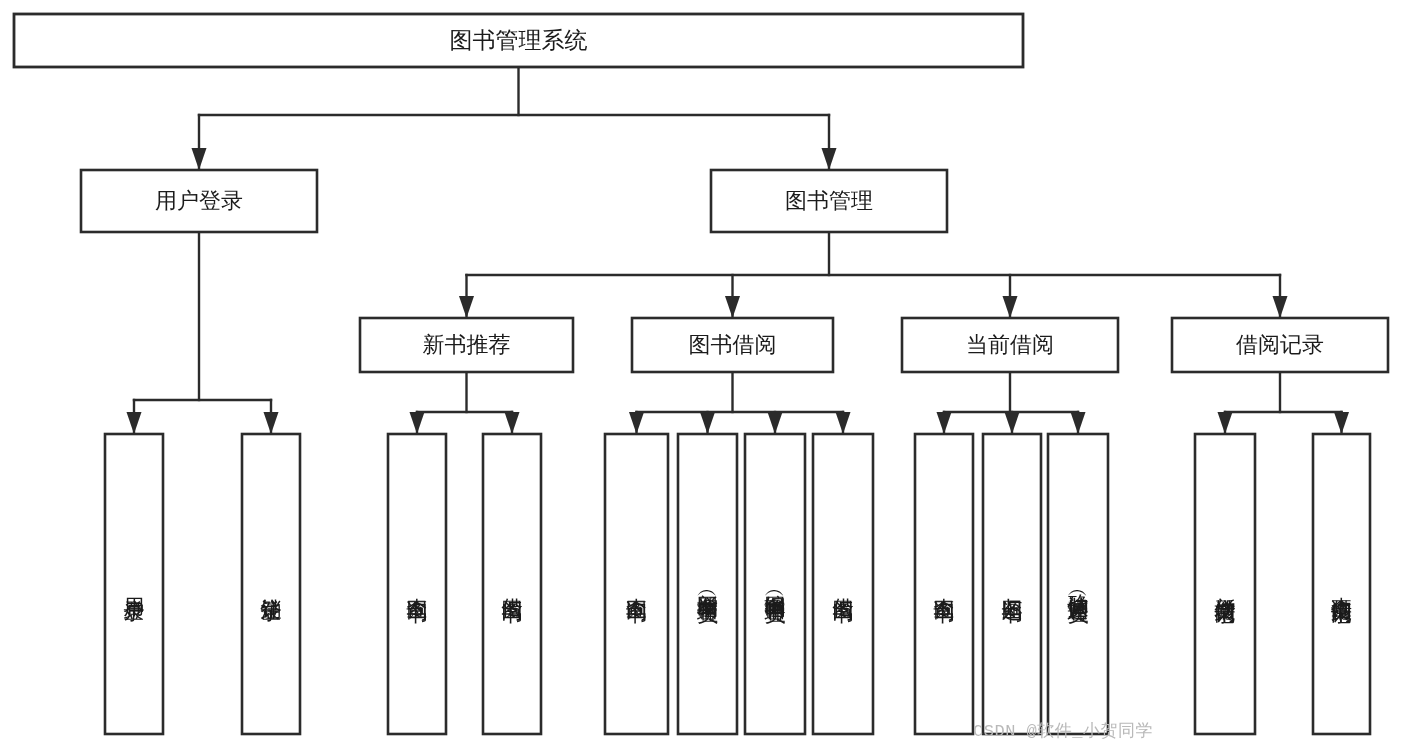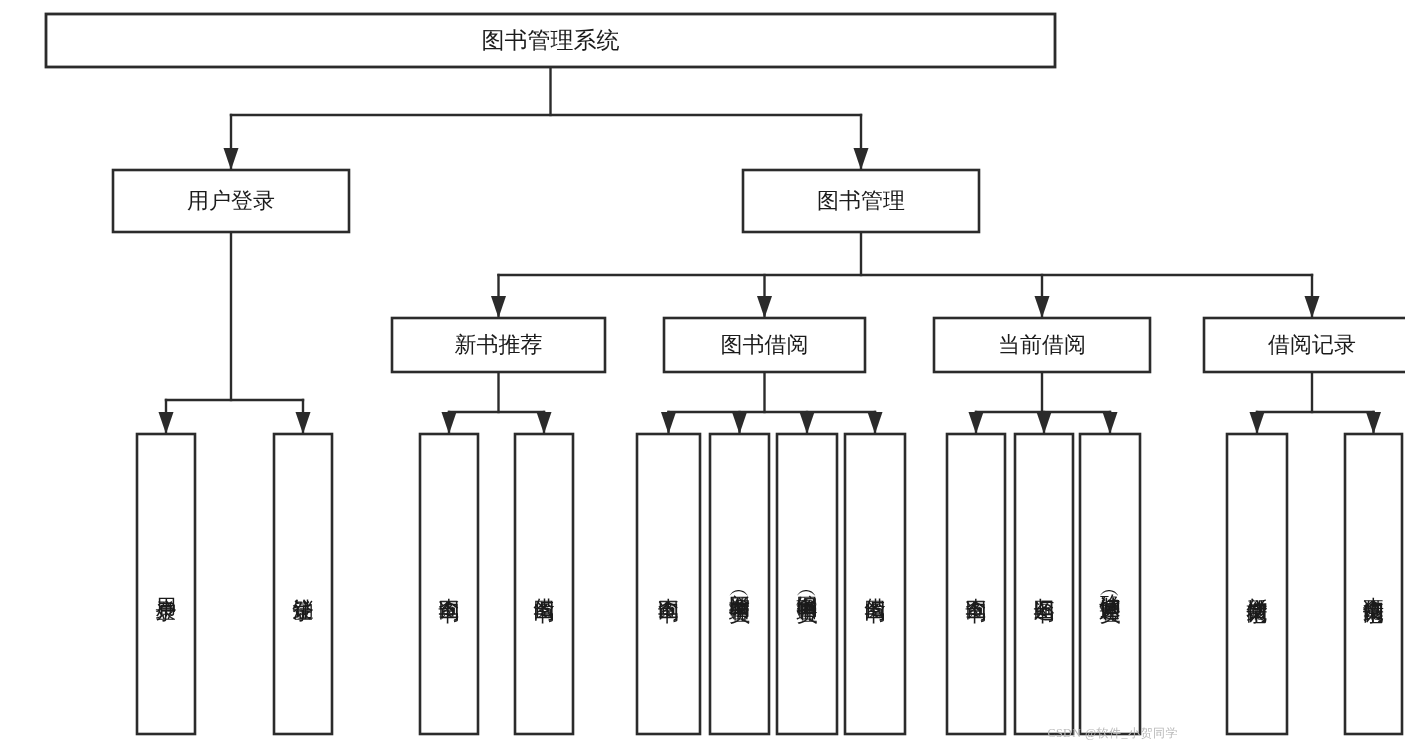--- a/index.html
+++ b/index.html
@@ -12,21 +12,20 @@
     width: 1405px;
     height: 747px;
     overflow: hidden;
     font-family: "DejaVu Sans", "Liberation Sans", sans-serif;
   }
   #diagram-root {
     position: relative;
     width: 1170px;
     height: 747px;
     background: #ffffff;
-    margin-left: 32px;
   }
   svg#tree-svg {
     position: absolute;
     top: 0;
     left: 0;
     width: 1405px;
     height: 747px;
     display: block;
   }
   .node-rect {
@@ -72,24 +71,24 @@
     font-size: 21px;
     line-height: 1.05;
     color: #1b1b1b;
     letter-spacing: 1.5px;
     white-space: nowrap;
     pointer-events: none;
     text-align: center;
   }
   #watermark {
     position: absolute;
-    right: 24px;
+    right: 17px;
     bottom: 5px;
-    font-family: Liberation Serif, serif;
-    font-size: 12px;
+    font-family: Liberation Mono, monospace;
+    font-size: 17px;
     color: #b9b9b9;
     letter-spacing: 0.5px;
     white-space: nowrap;
   }
 </style>
 </head>
 <body>
 
 <div id="diagram-root">
 

